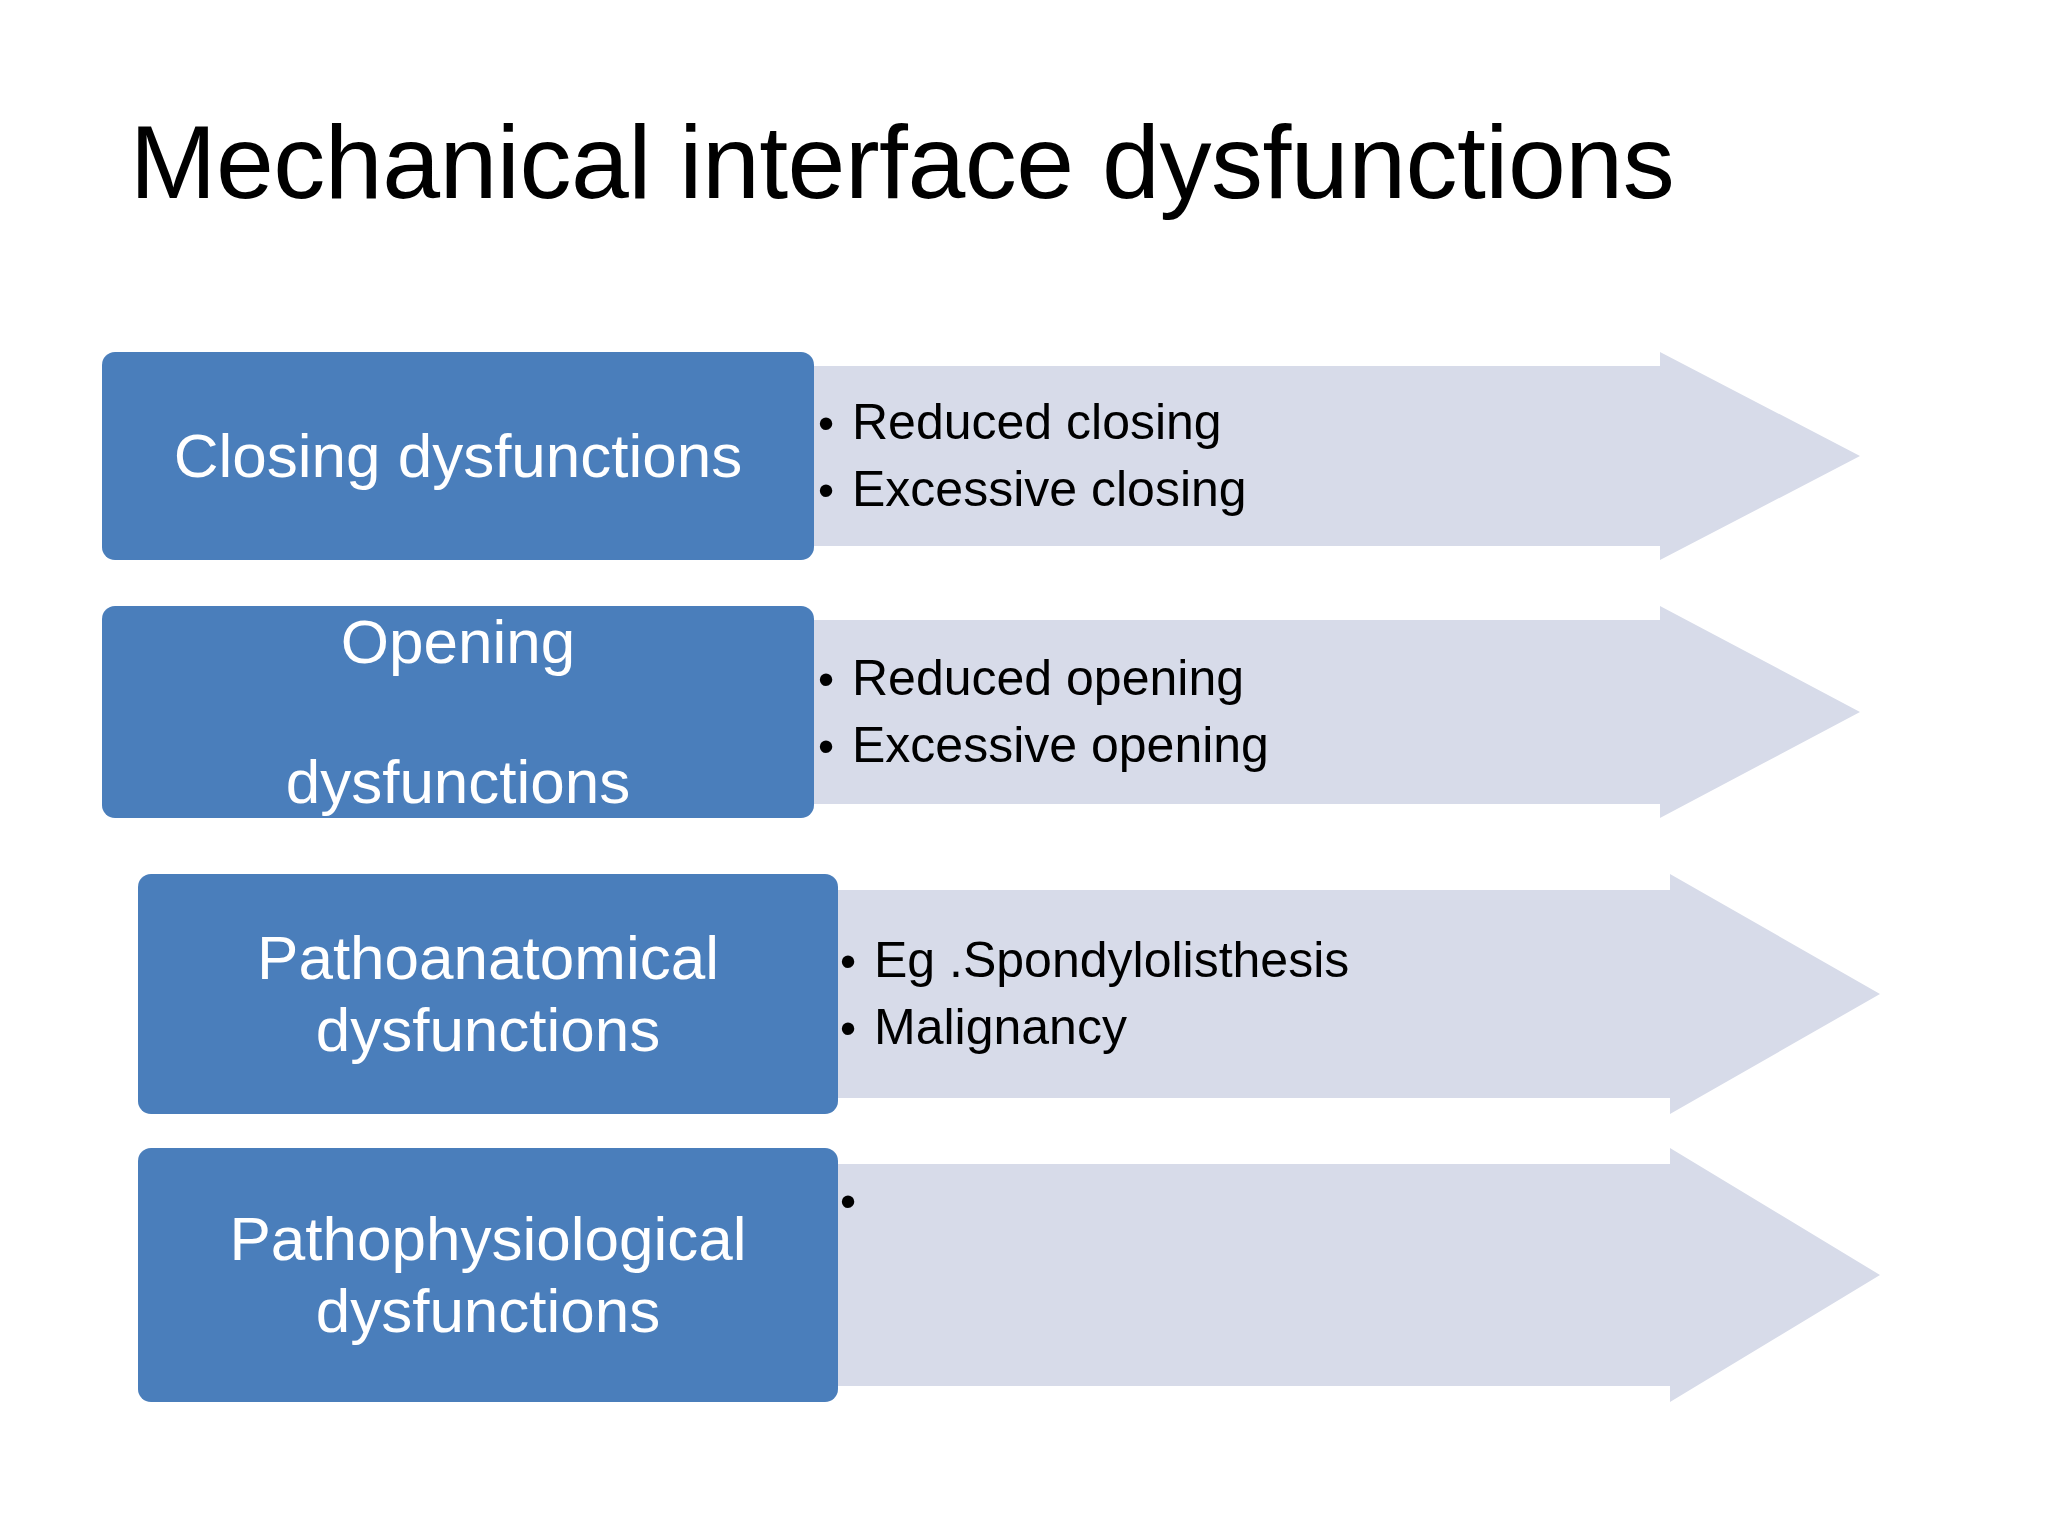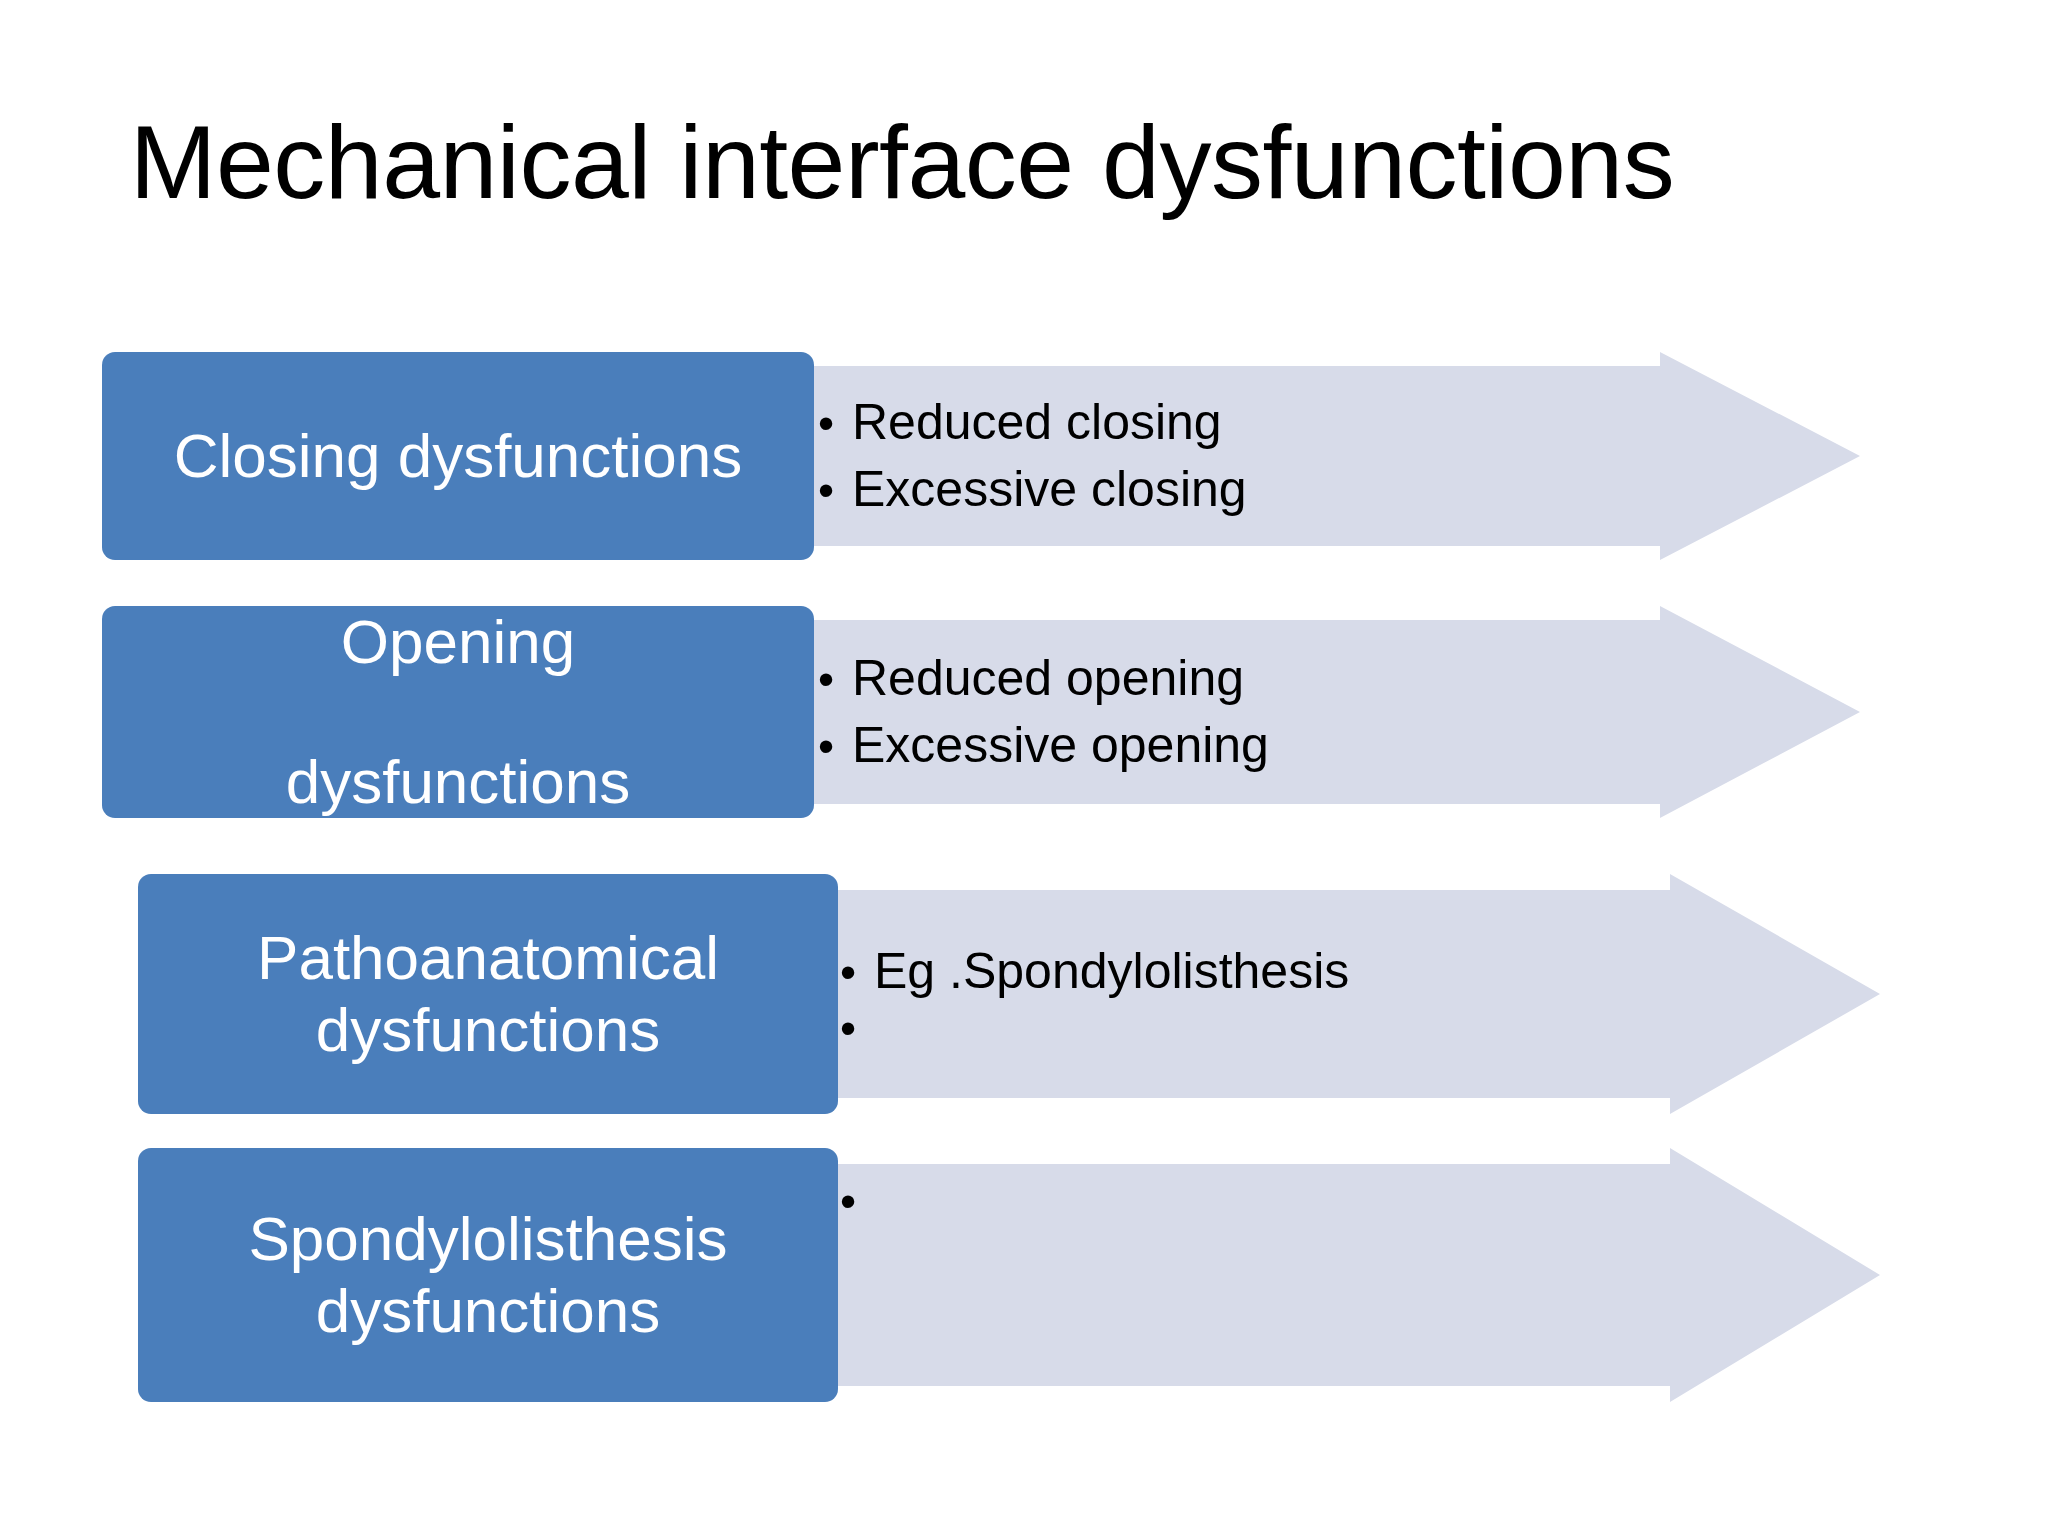--- a/index.html
+++ b/index.html
@@ -156,38 +156,39 @@
         <polygon points="0,16 890,16 890,0 1100,120 890,240 890,224 0,224" fill="#d7dbe9"></polygon>
       </svg>
     </div>
     <div class="arrow-text" style="left:840px; width:940px;">
       <div class="bullet-line">
         <span class="bullet-dot">•</span>
         <span>Eg .Spondylolisthesis</span>
       </div>
       <div class="bullet-line">
         <span class="bullet-dot">•</span>
+        <span>Malignancy</span>
       </div>
     </div>
     <div class="label-box" style="left:138px; width:700px; flex-direction:column;">
       <span class="label-text">Pathoanatomical</span>
       <span class="label-text">dysfunctions</span>
     </div>
   </div>
 
   <div class="row" style="top:1148px; height:254px;">
     <div class="arrow-wrap" style="left:780px; width:1100px;">
       <svg class="arrow-svg" viewBox="0 0 1100 254" preserveAspectRatio="none">
         <polygon points="0,16 890,16 890,0 1100,127 890,254 890,238 0,238" fill="#d7dbe9"></polygon>
       </svg>
     </div>
     <div class="arrow-text" style="left:840px; width:940px; justify-content:flex-start; padding-top:30px;">
       <div class="bullet-line">
         <span class="bullet-dot">•</span>
       </div>
     </div>
     <div class="label-box" style="left:138px; width:700px; flex-direction:column;">
-      <span class="label-text">Spondylolisthesis</span>
+      <span class="label-text">Pathophysiological</span>
       <span class="label-text">dysfunctions</span>
     </div>
   </div>
 
 </div>
 
 </body></html>

